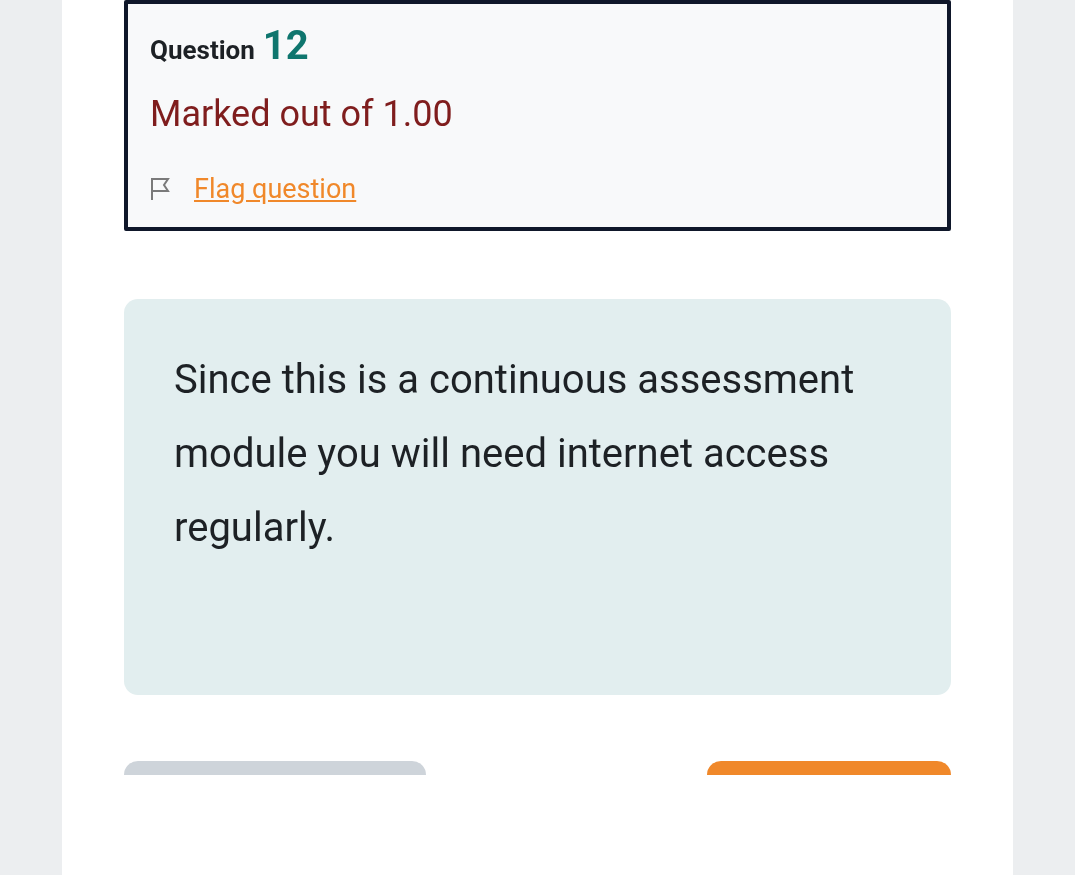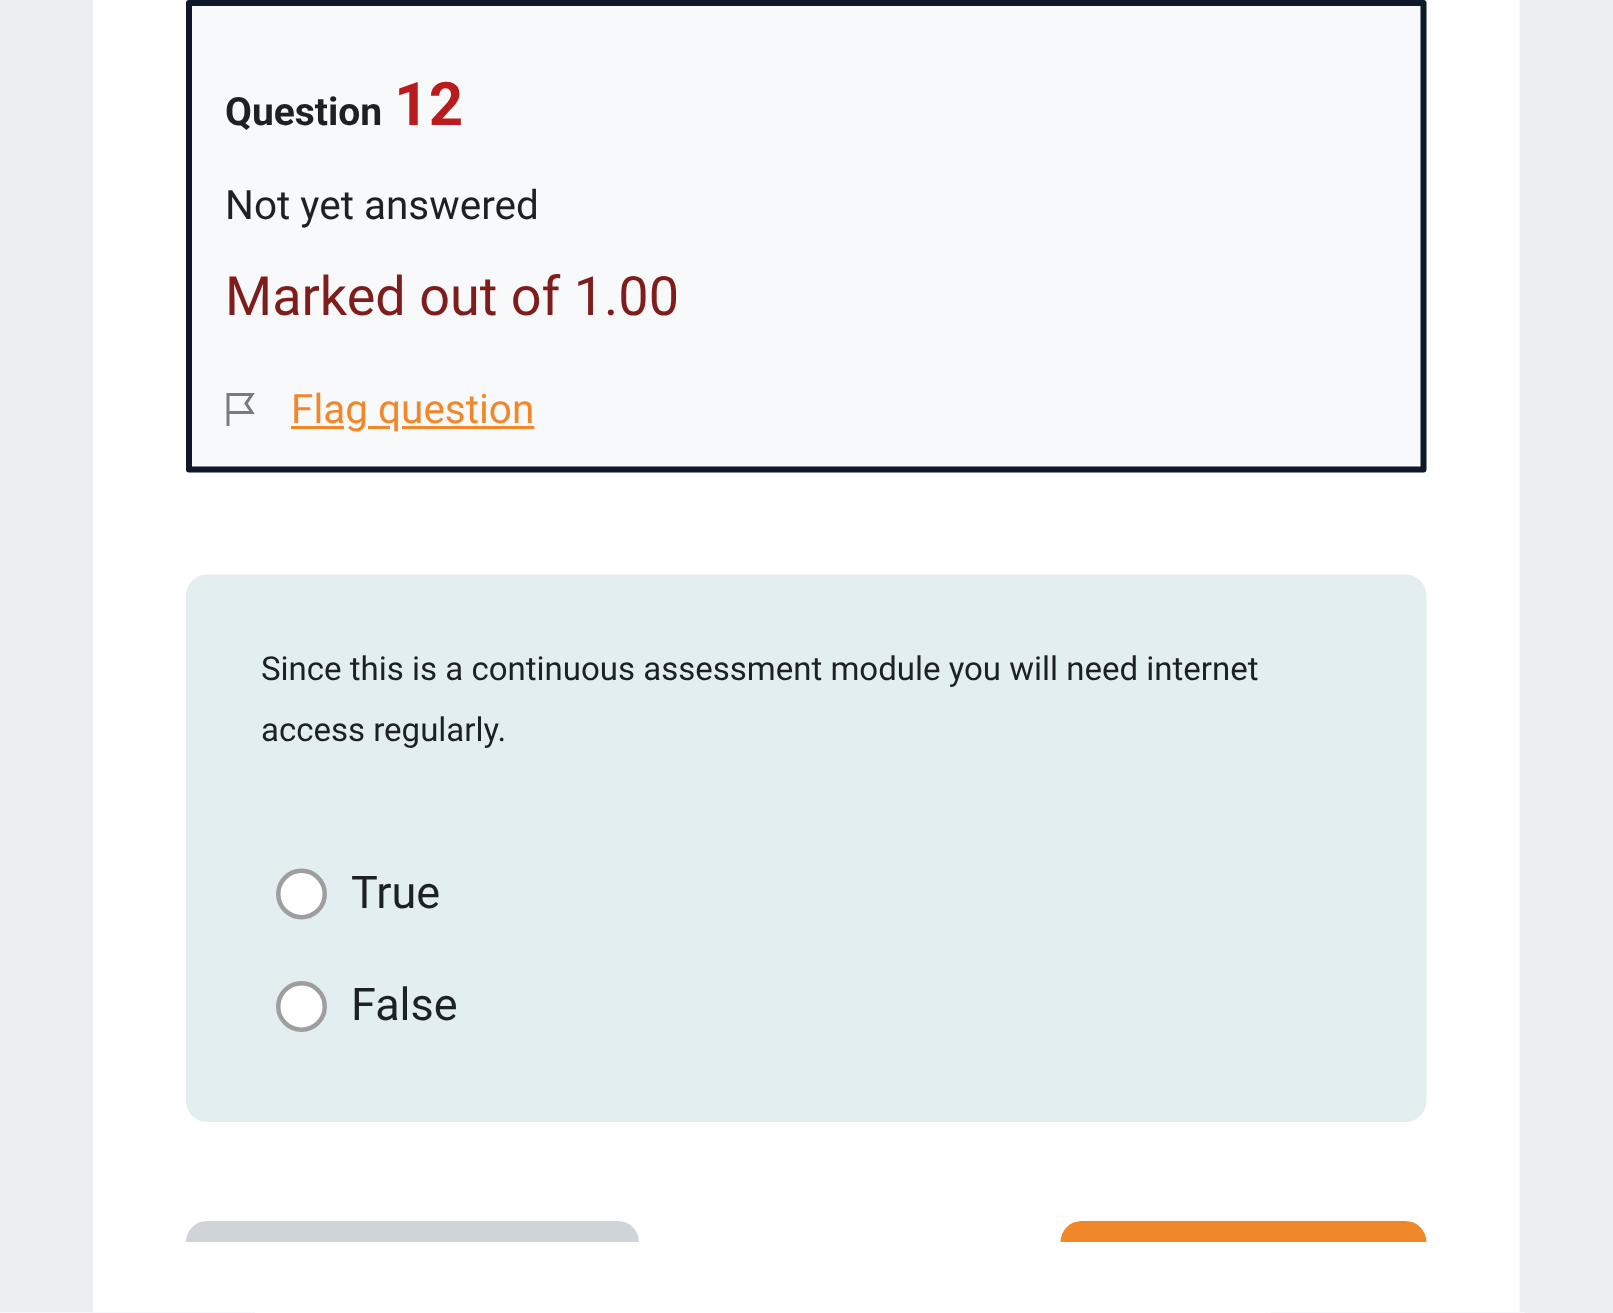--- a/index.html
+++ b/index.html
@@ -34,22 +34,21 @@
       margin-top: 18px;
     }
     .question-label {
       font-size: 26px;
       font-weight: 700;
       color: #1d2125;
     }
     .question-number {
       font-size: 40px;
       font-weight: 700;
-      color: #b91c1c;
-      margin-top: 24px;
+      color: #0f766e;
     }
     .status-text {
       font-size: 27px;
       color: #1d2125;
       margin-top: 28px;
     }
     .marks-text {
       font-size: 36px;
       color: #7f1d1d;
       margin-top: 24px;
@@ -70,21 +69,21 @@
       text-decoration: underline;
       cursor: pointer;
     }
     .question-content-box {
       background-color: #e2eeef;
       border-radius: 14px;
       padding: 44px 50px 60px 50px;
       margin-bottom: 66px;
     }
     .question-text {
-      font-size: 22px;
+      font-size: 40px;
       line-height: 1.85;
       color: #1d2125;
       margin-bottom: 70px;
     }
     .answer-options {
       display: flex;
       flex-direction: column;
       gap: 40px;
       padding-left: 10px;
     }
@@ -127,43 +126,32 @@
 </head>
 <body>
 
 <div class="page-container">
 
   <div class="question-info-box">
     <div class="question-header">
       <span class="question-label">Question</span>
       <span class="question-number">12</span>
     </div>
-    <div class="status-text">Not yet answered</div>
     <div class="marks-text">Marked out of 1.00</div>
     <div class="flag-row">
       <svg class="flag-icon" viewBox="0 0 22 26" fill="none" stroke="#7a7a7a" stroke-width="2">
         <path d="M 2 2 L 2 24"></path>
         <path d="M 2 3 L 18 3 L 14 9 L 18 15 L 2 15"></path>
       </svg>
       <span class="flag-link">Flag question</span>
     </div>
   </div>
 
   <div class="question-content-box">
     <div class="question-text">Since this is a continuous assessment module you will need internet access regularly.</div>
-    <div class="answer-options">
-      <div class="answer-option">
-        <div class="radio-circle"></div>
-        <span class="answer-label">True</span>
-      </div>
-      <div class="answer-option">
-        <div class="radio-circle"></div>
-        <span class="answer-label">False</span>
-      </div>
-    </div>
   </div>
 
   <div class="nav-buttons">
     <div class="nav-button-prev"></div>
     <div class="nav-button-next"></div>
   </div>
 
 </div>
 
 </body></html>

